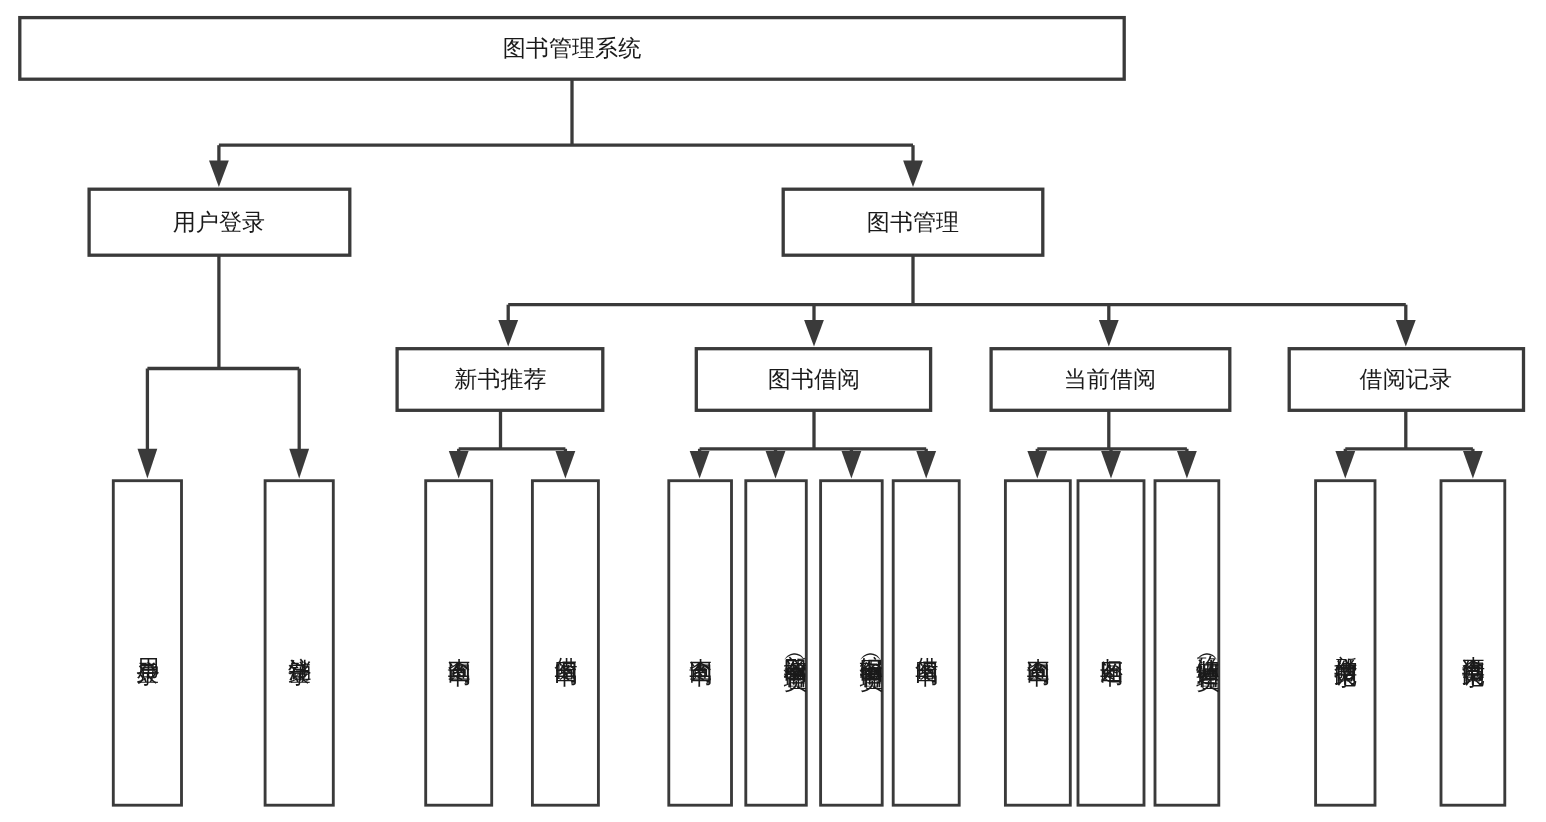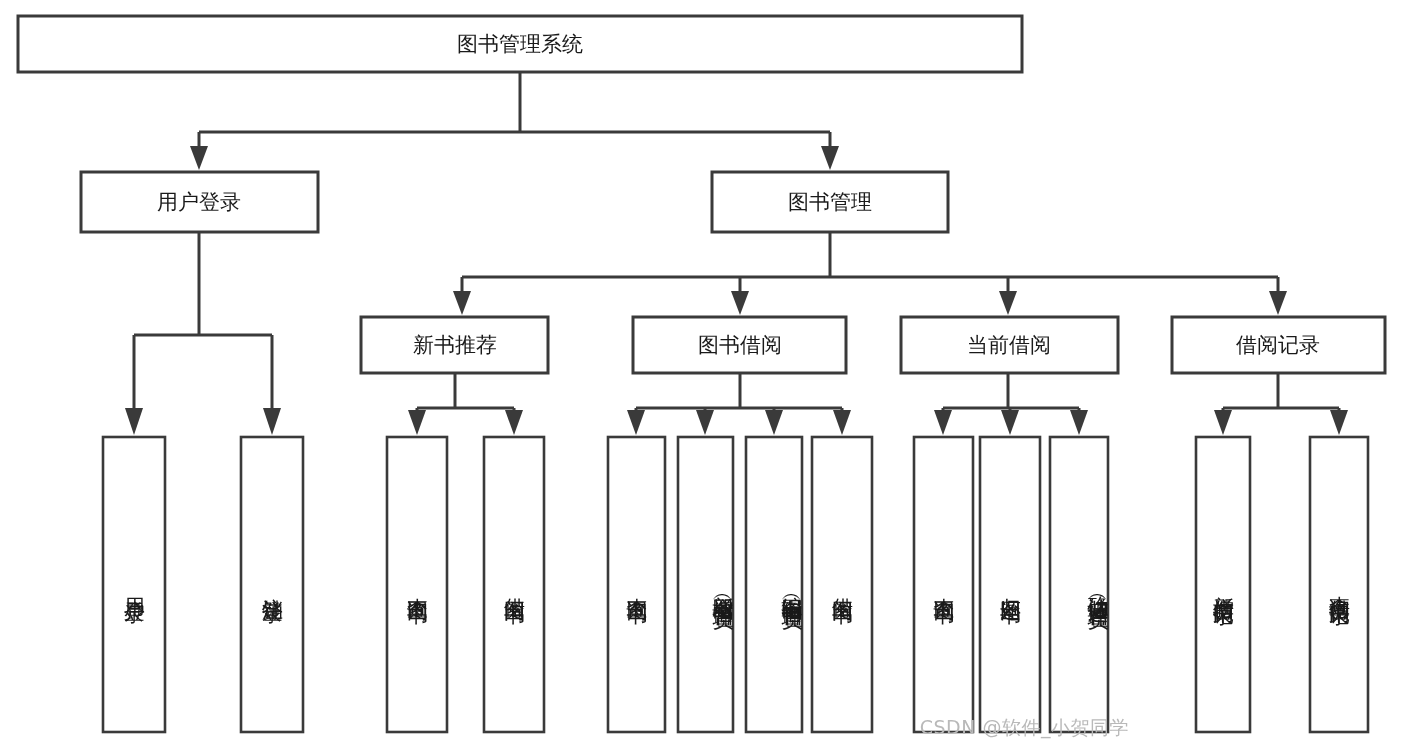--- a/index.html
+++ b/index.html
@@ -218,14 +218,13 @@
   <div class="vlabel" style="left:608px;  top:437px; width:57px; height:295px;">查询图书</div>
   <div class="vlabel" style="left:678px;  top:437px; width:55px; height:295px; align-items:flex-start; padding-top:6px; box-sizing:border-box;">新增图书（管理员）</div>
   <div class="vlabel" style="left:746px;  top:437px; width:56px; height:295px; align-items:flex-start; padding-top:6px; box-sizing:border-box;">编辑图书（管理员）</div>
   <div class="vlabel" style="left:812px;  top:437px; width:60px; height:295px;">借阅图书</div>
   <div class="vlabel" style="left:914px;  top:437px; width:59px; height:295px;">查询图书</div>
   <div class="vlabel" style="left:980px;  top:437px; width:60px; height:295px;">归还图书</div>
   <div class="vlabel" style="left:1050px; top:437px; width:58px; height:295px; align-items:flex-start; padding-top:6px; box-sizing:border-box;">确认归还（管理员）</div>
   <div class="vlabel" style="left:1196px; top:437px; width:54px; height:295px;">新增借阅记录</div>
   <div class="vlabel" style="left:1310px; top:437px; width:58px; height:295px;">查询借阅记录</div>
 
-  <div class="watermark">CSDN @软件_小贺同学</div>
 </div>
 
 </body></html>

